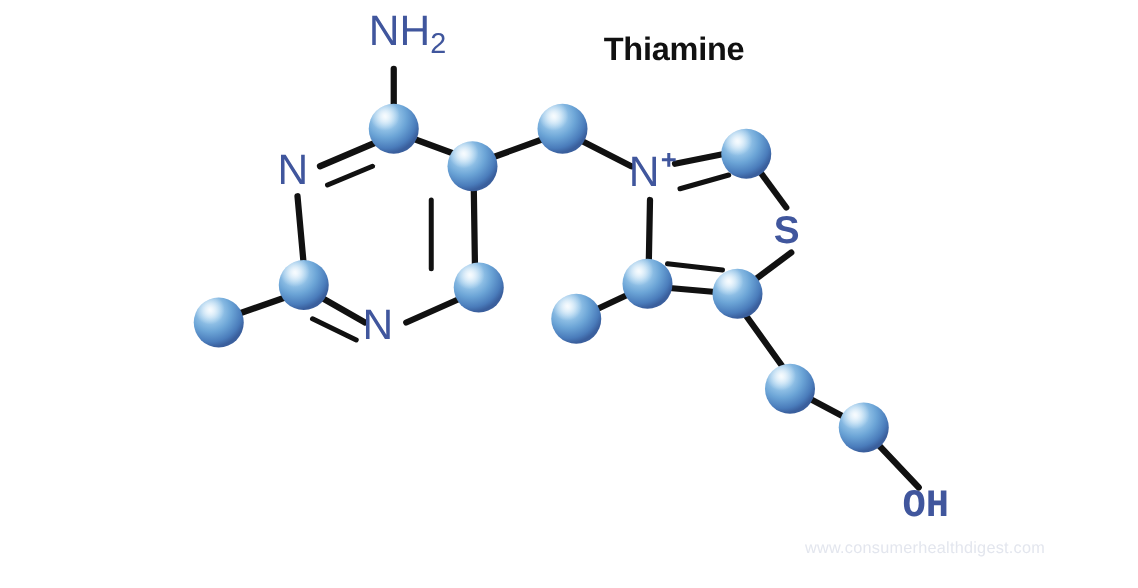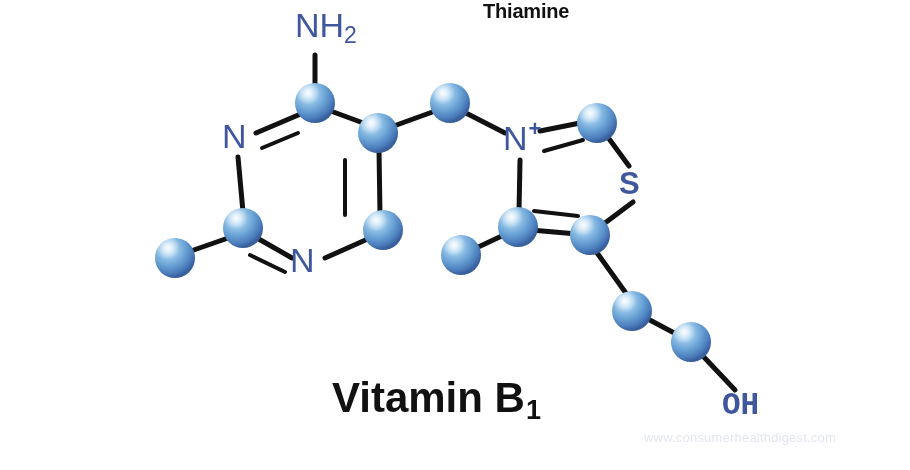--- a/index.html
+++ b/index.html
@@ -19,23 +19,23 @@
   #molecule-svg {
     position: absolute;
     left: 0;
     top: 0;
     width: 910px;
     height: 470px;
   }
   .title-thiamine {
     position: absolute;
     left: 483px;
-    top: 0;
-    font-family: "Liberation Sans", sans-serif;
-    font-size: 20px;
+    top: 24px;
+    font-family: "Liberation Sans", sans-serif;
+    font-size: 26px;
     font-weight: bold;
     color: #111111;
     letter-spacing: -0.2px;
     white-space: nowrap;
   }
   .title-vitamin {
     position: absolute;
     left: 332px;
     top: 374px;
     font-family: "Liberation Sans", sans-serif;
@@ -208,17 +208,16 @@
   <div class="atom-label" style="left:290px; top:243px;">N</div>
 
   <div class="atom-label" style="left:503px; top:121px;"><span>N</span><sup>+</sup></div>
 
   <div class="atom-label lbl-s" style="left:619px; top:168px;">S</div>
 
   <div class="atom-label lbl-oh" style="left:722px; top:390px;font-family:Liberation Mono, monospace;">OH</div>
 
   <div class="title-thiamine">Thiamine</div>
 
-  <div class="title-vitamin"><span>Vitamin B</span><sub>1</sub></div>
 
   <div class="watermark">www.consumerhealthdigest.com</div>
 
 </div>
 
 </body></html>

